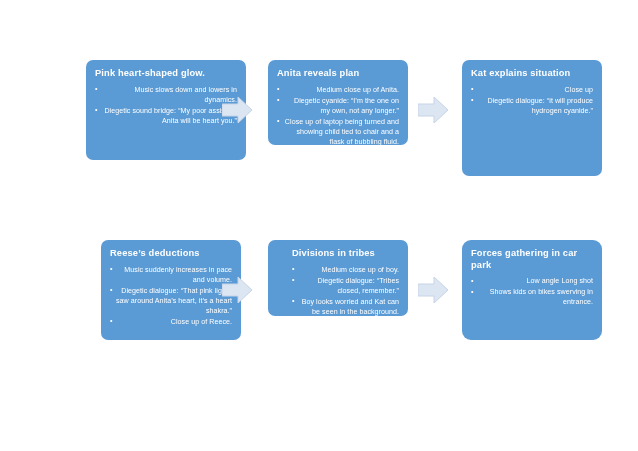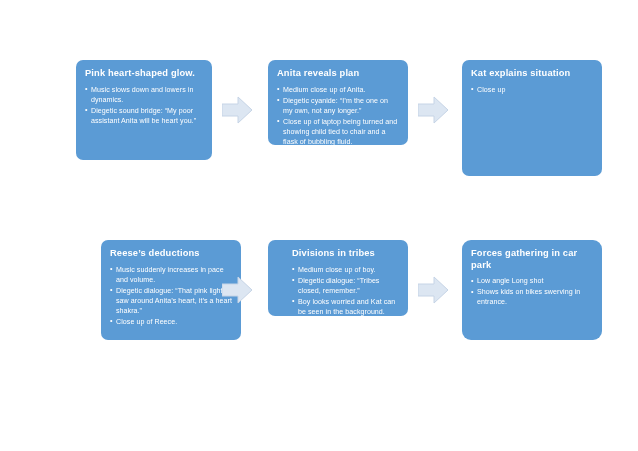--- a/index.html
+++ b/index.html
@@ -31,20 +31,21 @@
     font-size: 9.3px;
     font-weight: bold;
     line-height: 1.25;
     margin: 0 0 5px 0;
     letter-spacing: 0.15px;
   }
   .bullets {
     margin: 0;
     padding: 0;
     list-style: none;
+    text-align: right;
   }
   .bullets li {
     font-size: 7.1px;
     line-height: 1.42;
     position: relative;
     padding-left: 6px;
     margin-bottom: 1px;
     letter-spacing: 0.05px;
   }
   .bullets li::before {
@@ -59,21 +60,21 @@
     width: 31px;
     height: 28px;
   }
   .arrow svg {
     display: block;
     width: 31px;
     height: 28px;
   }
 
   
-  .c-r1-1 { left: 76px;  top: 60px;  width: 136px; height: 100px; }
+  .c-r1-1 { left: 86px;  top: 60px;  width: 160px; height: 100px; }
   .c-r1-2 { left: 268px; top: 60px;  width: 140px; height: 85px; }
   .c-r1-3 { left: 462px; top: 60px;  width: 140px; height: 116px; }
   .a-r1-1 { left: 222px; top: 96px; }
   .a-r1-2 { left: 418px; top: 96px; }
 
   
   .c-r2-1 { left: 76px;  top: 240px; width: 140px; height: 100px; margin-left: 25px; }
   .c-r2-2 { left: 268px; top: 240px; width: 140px; height: 76px; padding-left: 24px; }
   .c-r2-3 { left: 462px; top: 240px; width: 140px; height: 100px; border-radius: 9px; }
   .a-r2-1 { left: 222px; top: 276px; }
@@ -111,20 +112,21 @@
   <div class="arrow a-r1-2">
     <svg viewBox="0 0 31 28" xmlns="http://www.w3.org/2000/svg">
       <polygon points="0,8 16,8 16,1 30,14 16,27 16,20 0,20" fill="#dce6f2" stroke="#c6d4e6" stroke-width="1"></polygon>
     </svg>
   </div>
 
   <div class="card c-r1-3">
     <div class="card-title">Kat explains situation</div>
     <ul class="bullets">
       <li>Close up</li>
+      <li>Diegetic dialogue: “it will produce hydrogen cyanide.”</li>
     </ul>
   </div>
 
   <div class="card c-r2-1">
     <div class="card-title">Reese’s deductions</div>
     <ul class="bullets">
       <li>Music suddenly increases in pace and volume.</li>
       <li>Diegetic dialogue: “That pink light I saw around Anita’s heart, it’s a heart shakra.”</li>
       <li>Close up of Reece.</li>
     </ul>

